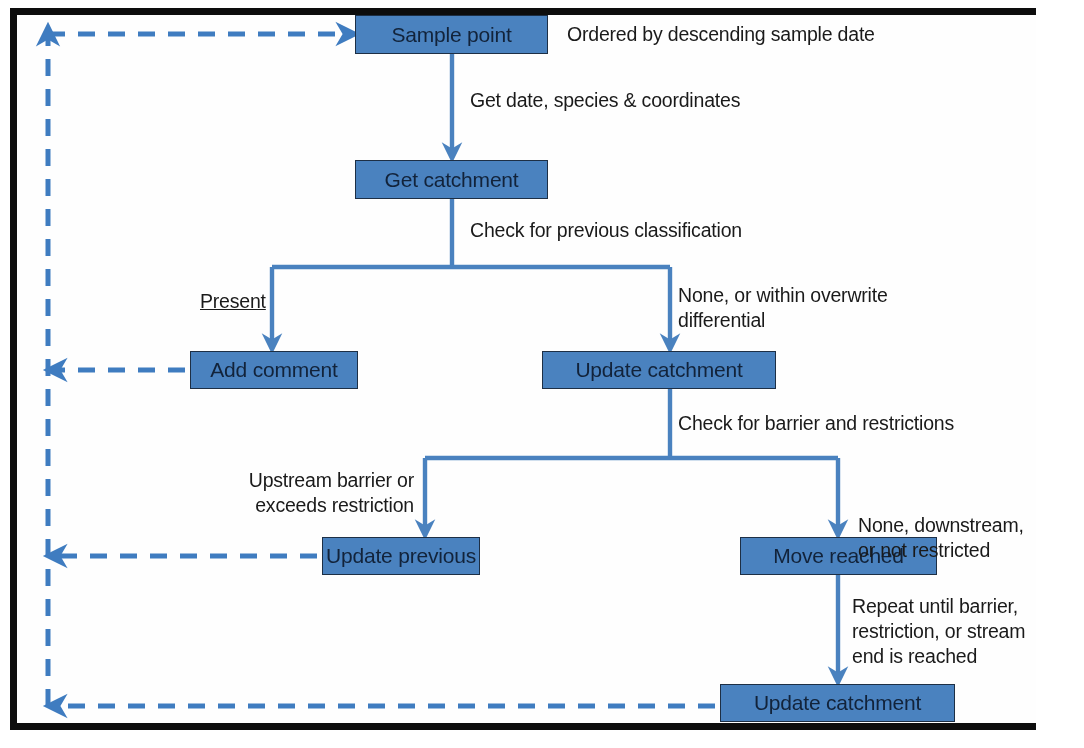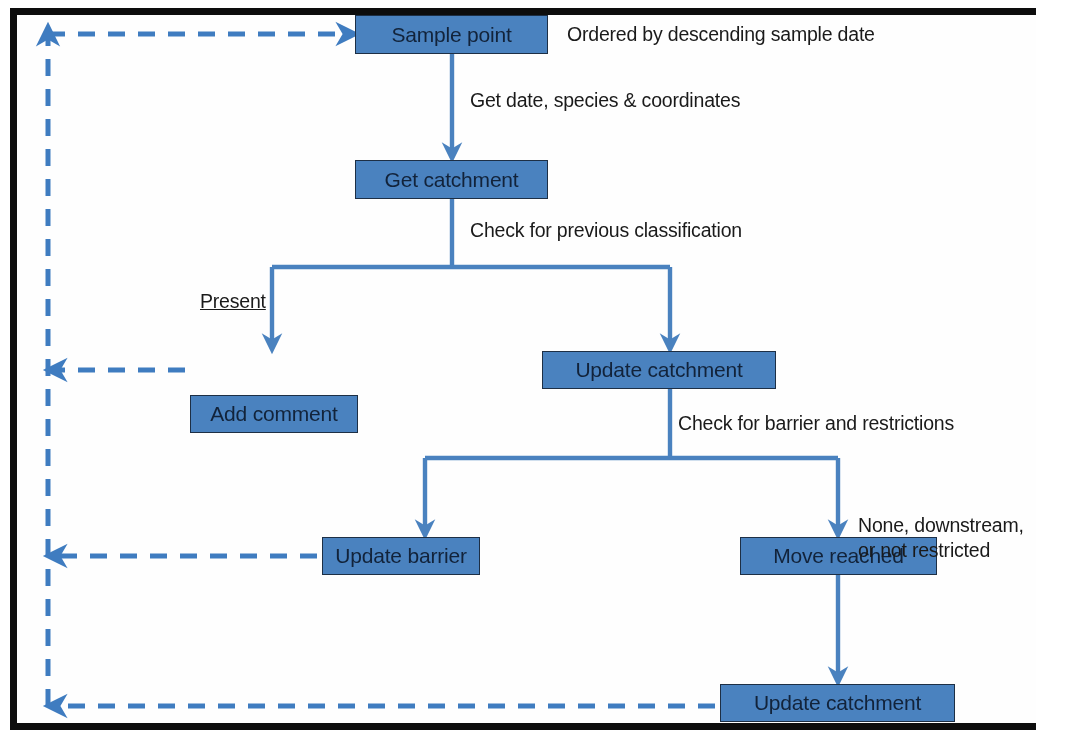--- a/index.html
+++ b/index.html
@@ -107,48 +107,55 @@
   </svg>
 
   <div class="node" style="left:355px; top:15px; width:193px; height:39px;">
     <span>Sample point</span>
   </div>
 
   <div class="node" style="left:355px; top:160px; width:193px; height:39px;">
     <span>Get catchment</span>
   </div>
 
-  <div class="node" style="left:190px; top:351px; width:168px; height:38px;margin-top:44px;">
+  <div class="node" style="left:190px; top:351px; width:168px; height:38px;">
     <span>Add comment</span>
   </div>
 
   <div class="node" style="left:542px; top:351px; width:234px; height:38px;">
     <span>Update catchment</span>
   </div>
 
   <div class="node" style="left:322px; top:537px; width:158px; height:38px;">
-    <span>Update barrier</span>
+    <span>Update previous</span>
   </div>
 
   <div class="node" style="left:740px; top:537px; width:197px; height:38px;">
     <span>Move reached</span>
   </div>
 
   <div class="node" style="left:720px; top:684px; width:235px; height:38px;">
     <span>Update catchment</span>
   </div>
 
   <div class="edge-label left" style="left:567px; top:22px; width:390px;">Ordered by descending sample date</div>
 
   <div class="edge-label left" style="left:470px; top:88px; width:350px;">Get date, species &amp; coordinates</div>
 
   <div class="edge-label left" style="left:470px; top:218px; width:340px;">Check for previous classification</div>
 
   <div class="edge-label left" style="left:200px; top:289px; width:130px;text-decoration:underline;">Present</div>
 
+  <div class="edge-label left" style="left:678px; top:283px; width:300px;">None, or within overwrite
+differential</div>
 
   <div class="edge-label left" style="left:678px; top:411px; width:350px;">Check for barrier and restrictions</div>
 
+  <div class="edge-label right" style="left:186px; top:468px; width:228px;">Upstream barrier or
+exceeds restriction</div>
 
   <div class="edge-label left" style="left:858px; top:468px; width:210px;margin-top:45px;">None, downstream,
 or not restricted</div>
 
+  <div class="edge-label left" style="left:852px; top:594px; width:220px;">Repeat until barrier,
+restriction, or stream
+end is reached</div>
 </div>
 
 </body></html>

